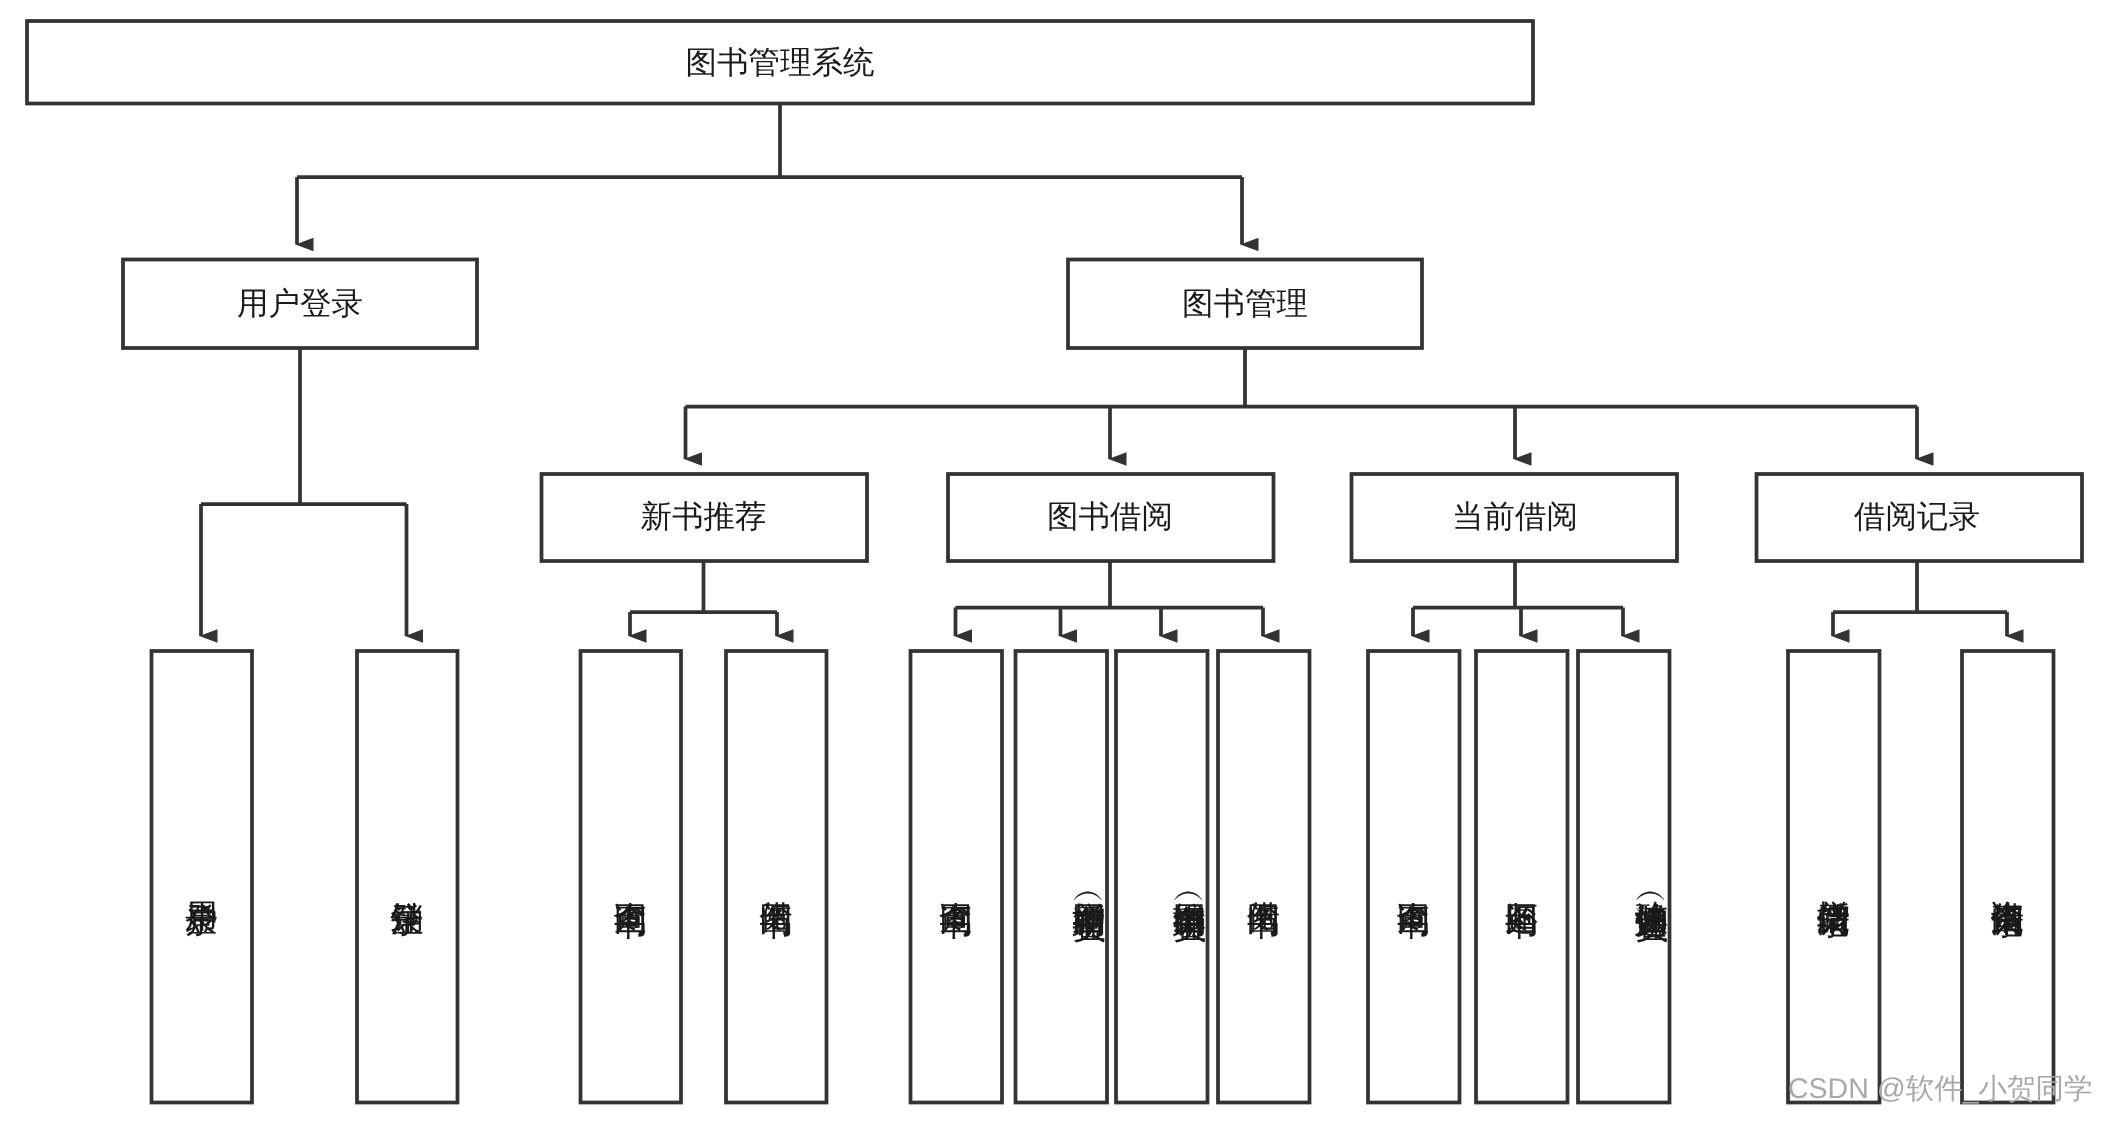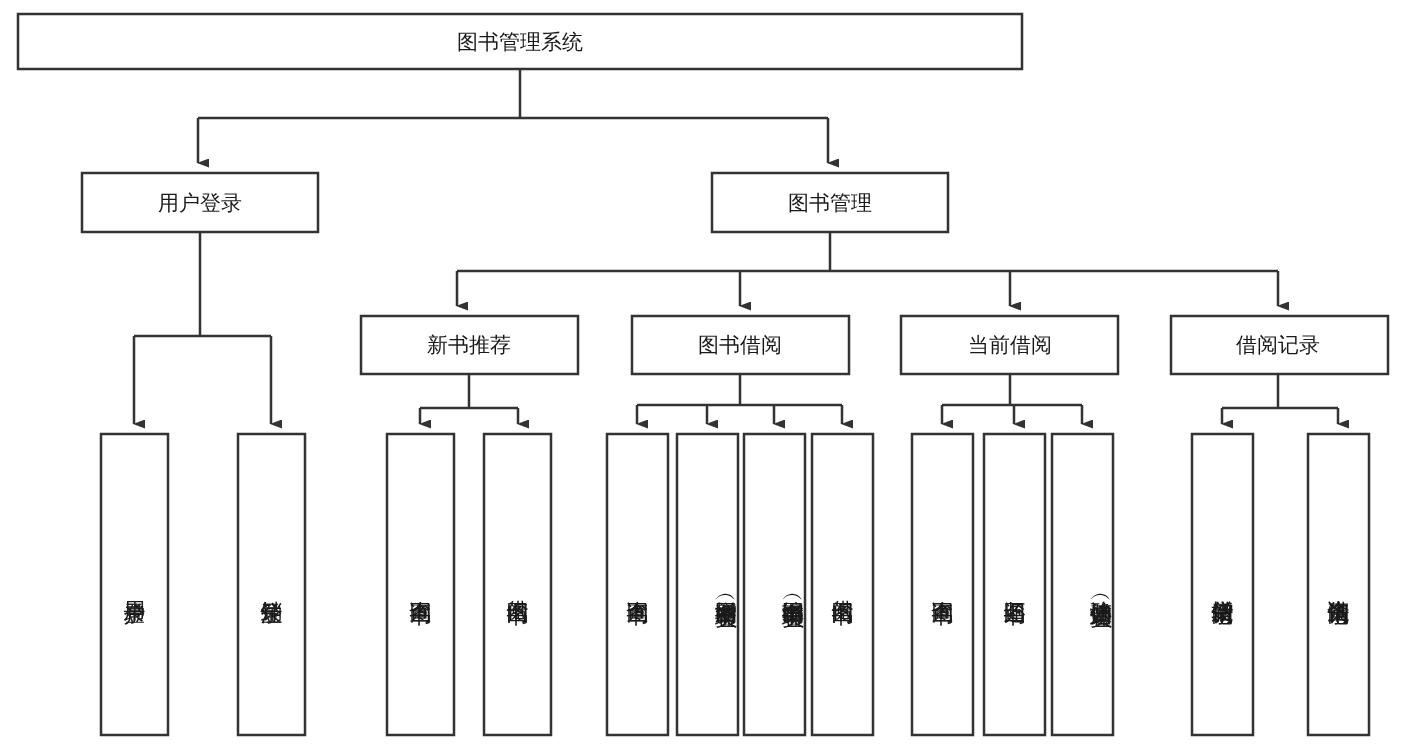--- a/index.html
+++ b/index.html
@@ -196,14 +196,15 @@
   <div class="leaf-label centered" style="left:912px; top:434px; width:61px; height:301px;">查询图书</div>
 
   <div class="leaf-label centered" style="left:984px; top:434px; width:61px; height:301px;">归还图书</div>
 
   <div class="leaf-label" style="left:1052px; top:442px; width:61px; height:290px;">确认归还（管理员）</div>
 
   <div class="leaf-label centered" style="left:1192px; top:434px; width:61px; height:301px;">新增借阅记录</div>
 
   <div class="leaf-label centered" style="left:1308px; top:434px; width:61px; height:301px;">查询借阅记录</div>
 
+  <div class="watermark">CSDN @软件_小贺同学</div>
 
 </div>
 
 </body></html>

